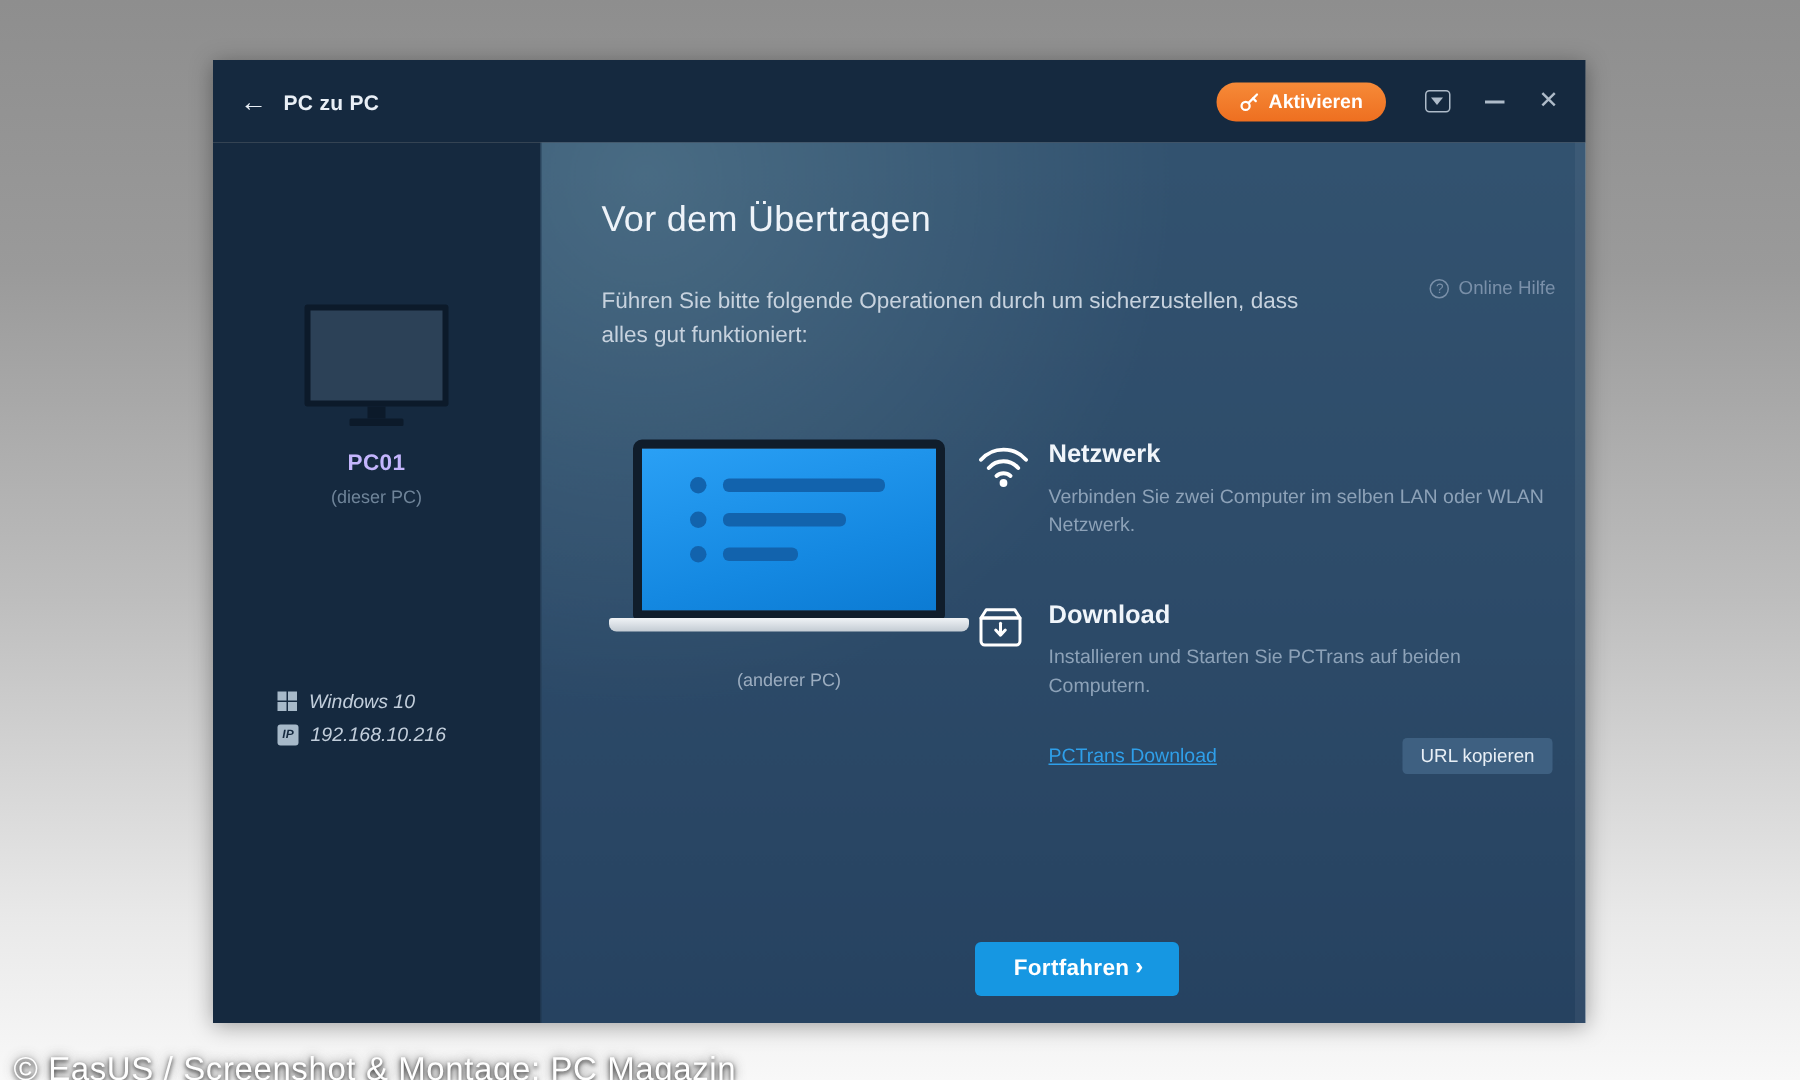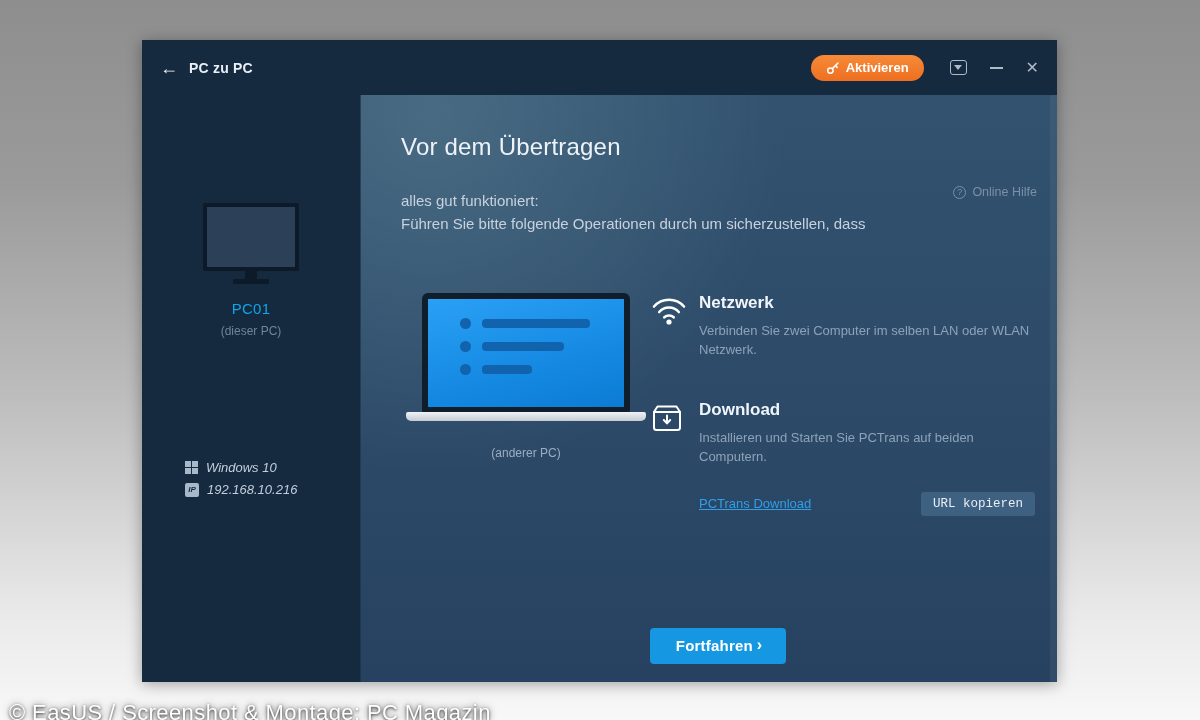--- a/index.html
+++ b/index.html
@@ -45,21 +45,21 @@
 
   
   .sidebar { width: 218px; flex: 0 0 218px; background: #15293f; position: relative; text-align: center; }
   .monitor { margin: 108px auto 0; width: 100px; }
   .monitor-screen {
     width: 96px; height: 68px; margin: 0 auto;
     background: #2c4157; border: 4px solid #0c1a2a; border-radius: 2px;
   }
   .monitor-neck { width: 12px; height: 8px; background: #0c1a2a; margin: 0 auto; }
   .monitor-base { width: 36px; height: 5px; background: #0c1a2a; border-radius: 1px; margin: 0 auto; }
-  .pc-name { margin-top: 16px; color: #0ea5e9; font-size: 15px; font-weight: normal; letter-spacing: .3px; }
+  .pc-name { margin-top: 16px; color: #c4b5fd; font-size: 15px; font-weight: bold; letter-spacing: .3px; }
   .pc-subtitle { margin-top: 7px; color: #6f8499; font-size: 12px; }
   .sidebar-info { position: absolute; left: 43px; bottom: 185px; text-align: left; }
   .info-row { display: flex; align-items: center; gap: 8px; margin-top: 7px; color: #c2cedb; font-size: 13px; font-style: italic; }
   .win-logo { display: grid; grid-template-columns: 6px 6px; grid-template-rows: 6px 6px; gap: 1px; }
   .win-logo span { background: #a7b9c9; }
   .ip-badge {
     width: 14px; height: 14px; background: #a7b9c9; border-radius: 2px;
     color: #15293f; font-size: 8px; font-weight: bold;
     display: flex; align-items: center; justify-content: center;
   }
@@ -114,21 +114,21 @@
   .section { display: flex; }
   .section-icon { width: 40px; flex: 0 0 40px; padding-top: 3px; color: #fff; }
   .section-body { padding-left: 8px; }
   .section-title { color: #f0f5fa; font-size: 17px; font-weight: bold; }
   .section-desc { margin-top: 8px; color: #8da2b8; font-size: 13px; line-height: 1.5; max-width: 345px; }
   .section-download { margin-top: 40px; }
   .download-actions { margin-top: 25px; display: flex; align-items: center; justify-content: space-between; }
   .dl-link { color: #2f9fe9; font-size: 13px; text-decoration: underline; }
   .copy-url-btn {
     margin-left: 15px; background: #3e6081; border: none; border-radius: 3px;
-    color: #e8eff6; font-size: 12.5px; font-family: Liberation Mono, monospace; padding: 5px 12px;
+    color: #e8eff6; font-size: 12.5px; font-family: Liberation Sans, sans-serif; padding: 5px 12px;
   }
 
   
   .continue-wrap { text-align: center; margin-top: 112px; }
   .continue-btn {
     display: inline-flex; align-items: center; gap: 4px;
     background: #1697e2; border: none; border-radius: 4px;
     padding: 9px 24px 10px 26px; color: #fff; font-family: inherit;
   }
   .continue-label { font-size: 15px; font-weight: bold; letter-spacing: .2px; }
@@ -200,22 +200,22 @@
 
     <div class="main">
       <div class="page-heading">Vor dem Übertragen</div>
 
       <div class="online-help">
         <span class="help-circle">?</span>
         <span>Online Hilfe</span>
       </div>
 
       <div class="intro">
+        <span>Führen Sie bitte folgende Operationen durch um sicherzustellen, dass</span>
         <span>alles gut funktioniert:</span>
-        <span>Führen Sie bitte folgende Operationen durch um sicherzustellen, dass</span>
       </div>
 
       <div class="content-row">
 
         <div class="laptop-col">
           <div class="laptop-screen">
             <div class="screen-row">
               <span class="screen-dot"></span>
               <span class="screen-bar bar-1"></span>
             </div>

